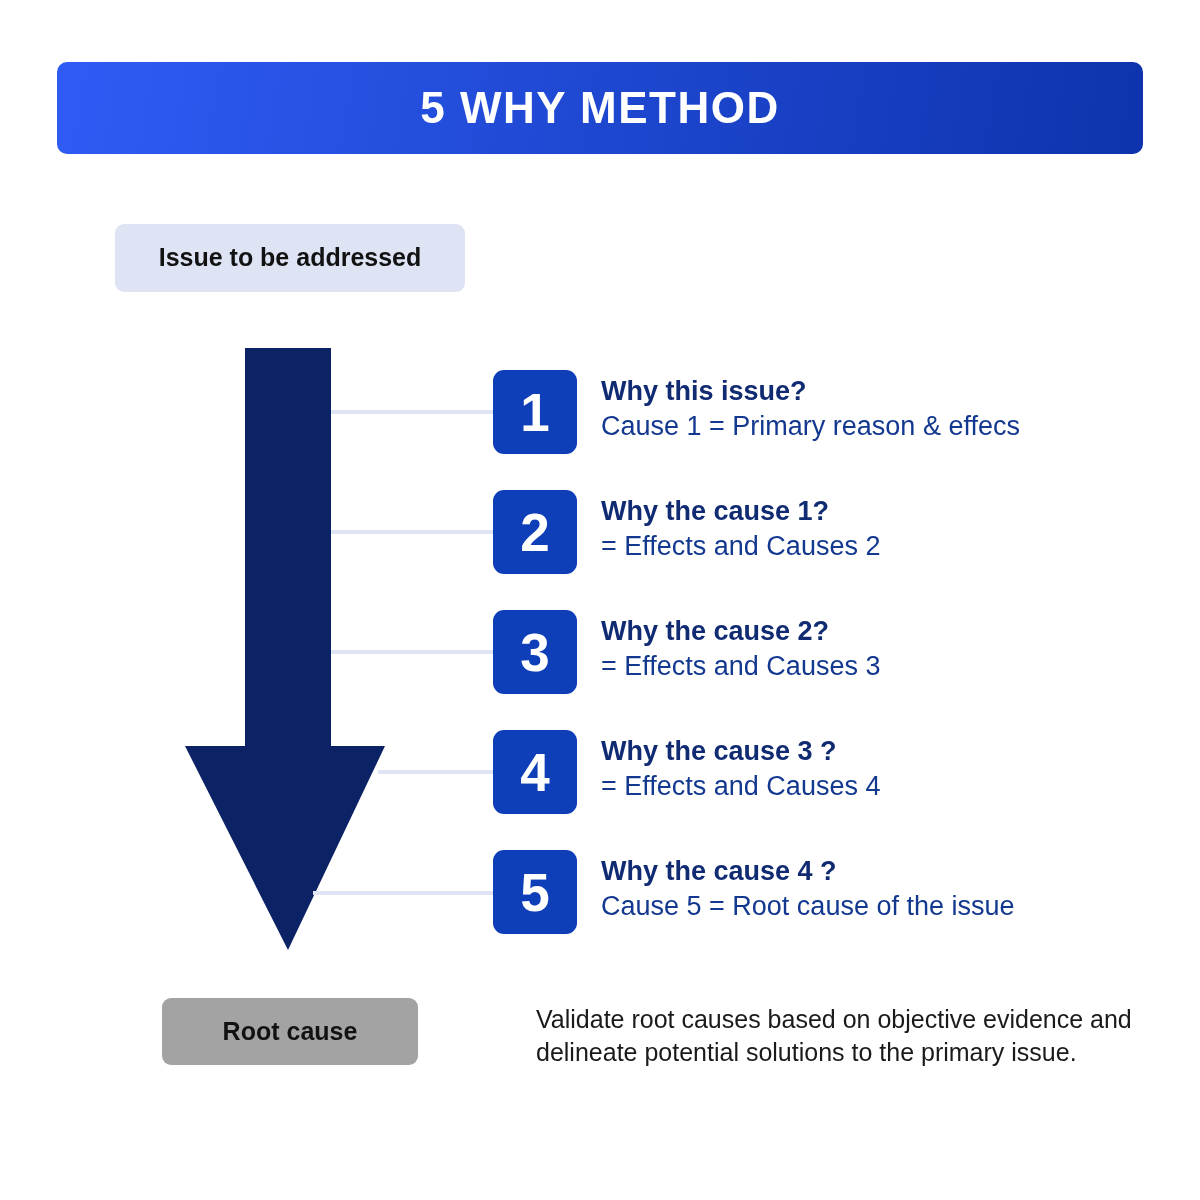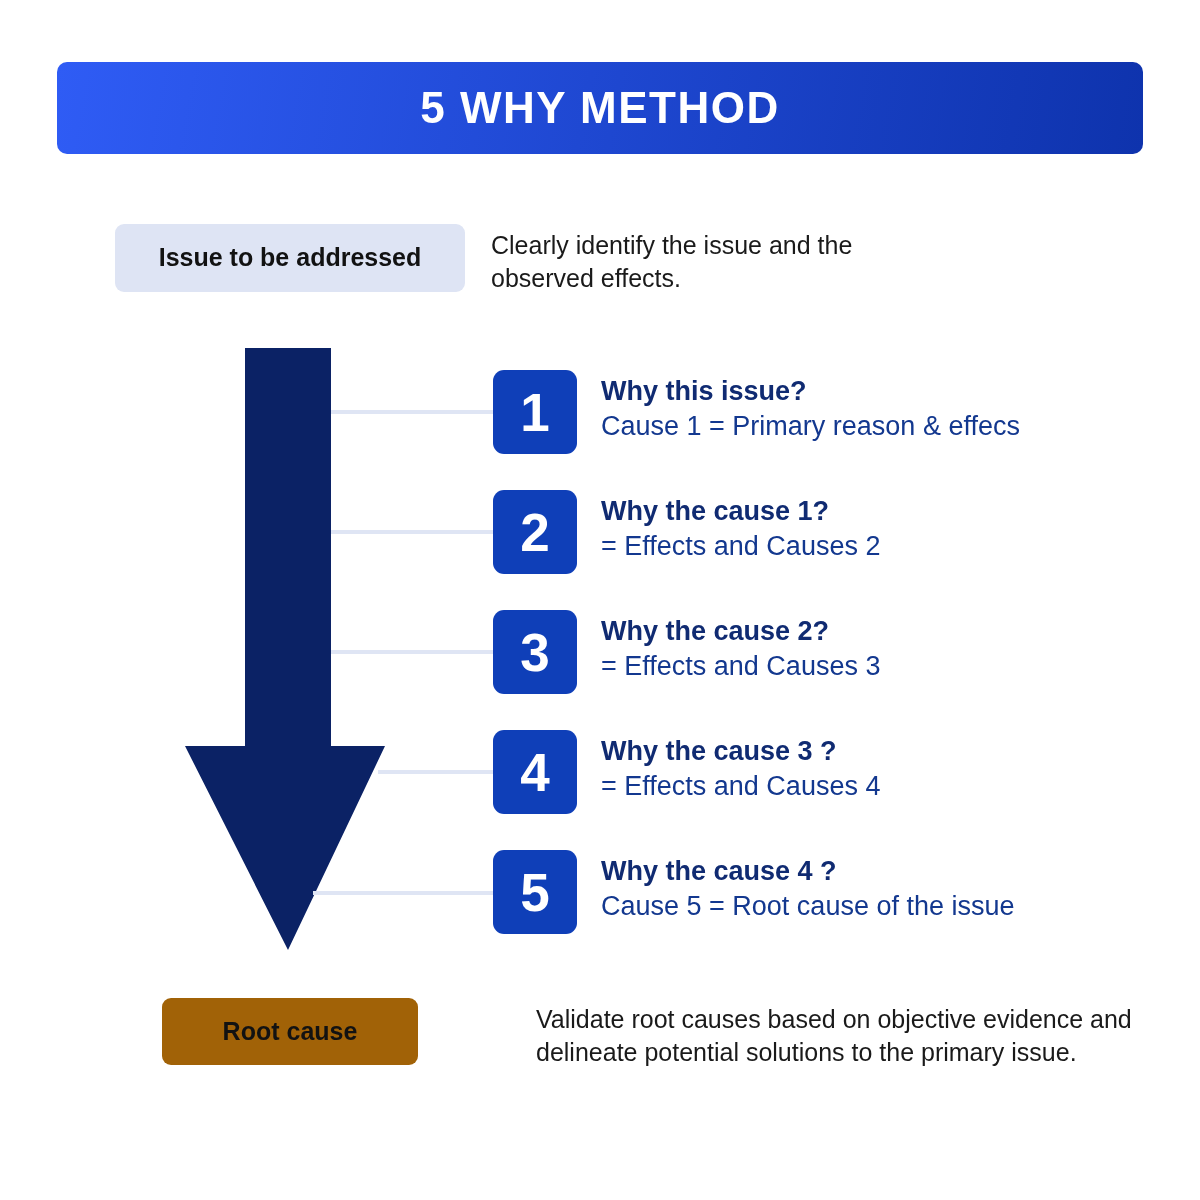--- a/index.html
+++ b/index.html
@@ -160,21 +160,20 @@
 <div class="page">
 
   <div class="title-banner" id="title-banner" style="background: linear-gradient(100deg, rgb(47, 92, 245) 0%, rgb(14, 51, 173) 100%);">
     <div class="title-text">5 WHY METHOD</div>
   </div>
 
   <div class="pill" id="issue-pill" style="background: rgb(222, 228, 244);">
     <span class="pill-label">Issue to be addressed</span>
   </div>
 
-  <div class="desc" id="issue-desc">Clearly identify the issue and the observed effects.</div>
 
   <svg class="arrow-svg" viewBox="0 0 220 610" aria-hidden="true">
     <polygon points="70,0 156,0 156,398 210,398 113,602 10,398 70,398" fill="#0b2265"></polygon>
   </svg>
 
   <div class="connector" style="left: 331px; top: 410px; width: 163px; background: rgb(223, 229, 244);"></div>
   <div class="connector" style="left: 331px; top: 530px; width: 163px; background: rgb(223, 229, 244);"></div>
   <div class="connector" style="left: 331px; top: 650px; width: 163px; background: rgb(223, 229, 244);"></div>
   <div class="connector" style="left: 378px; top: 770px; width: 116px; background: rgb(223, 229, 244);"></div>
   <div class="connector" style="left: 313px; top: 891px; width: 181px; background: rgb(223, 229, 244);"></div>
@@ -222,19 +221,19 @@
   <div class="step" style="top:850px;">
     <div class="step-badge" style="background: rgb(15, 63, 184);">
       <span class="step-number">5</span>
     </div>
     <div class="step-text">
       <div class="step-question" style="color: rgb(16, 43, 114);">Why the cause 4 ?</div>
       <div class="step-answer" style="color: rgb(19, 56, 143);">Cause 5 = Root cause of the issue</div>
     </div>
   </div>
 
-  <div class="pill" id="root-pill" style="background: #a16207;">
+  <div class="pill" id="root-pill" style="background: #a3a3a3;">
     <span class="pill-label">Root cause</span>
   </div>
 
   <div class="desc" id="root-desc">Validate root causes based on objective evidence and delineate potential solutions to the primary issue.</div>
 
 </div>
 
 </body></html>

